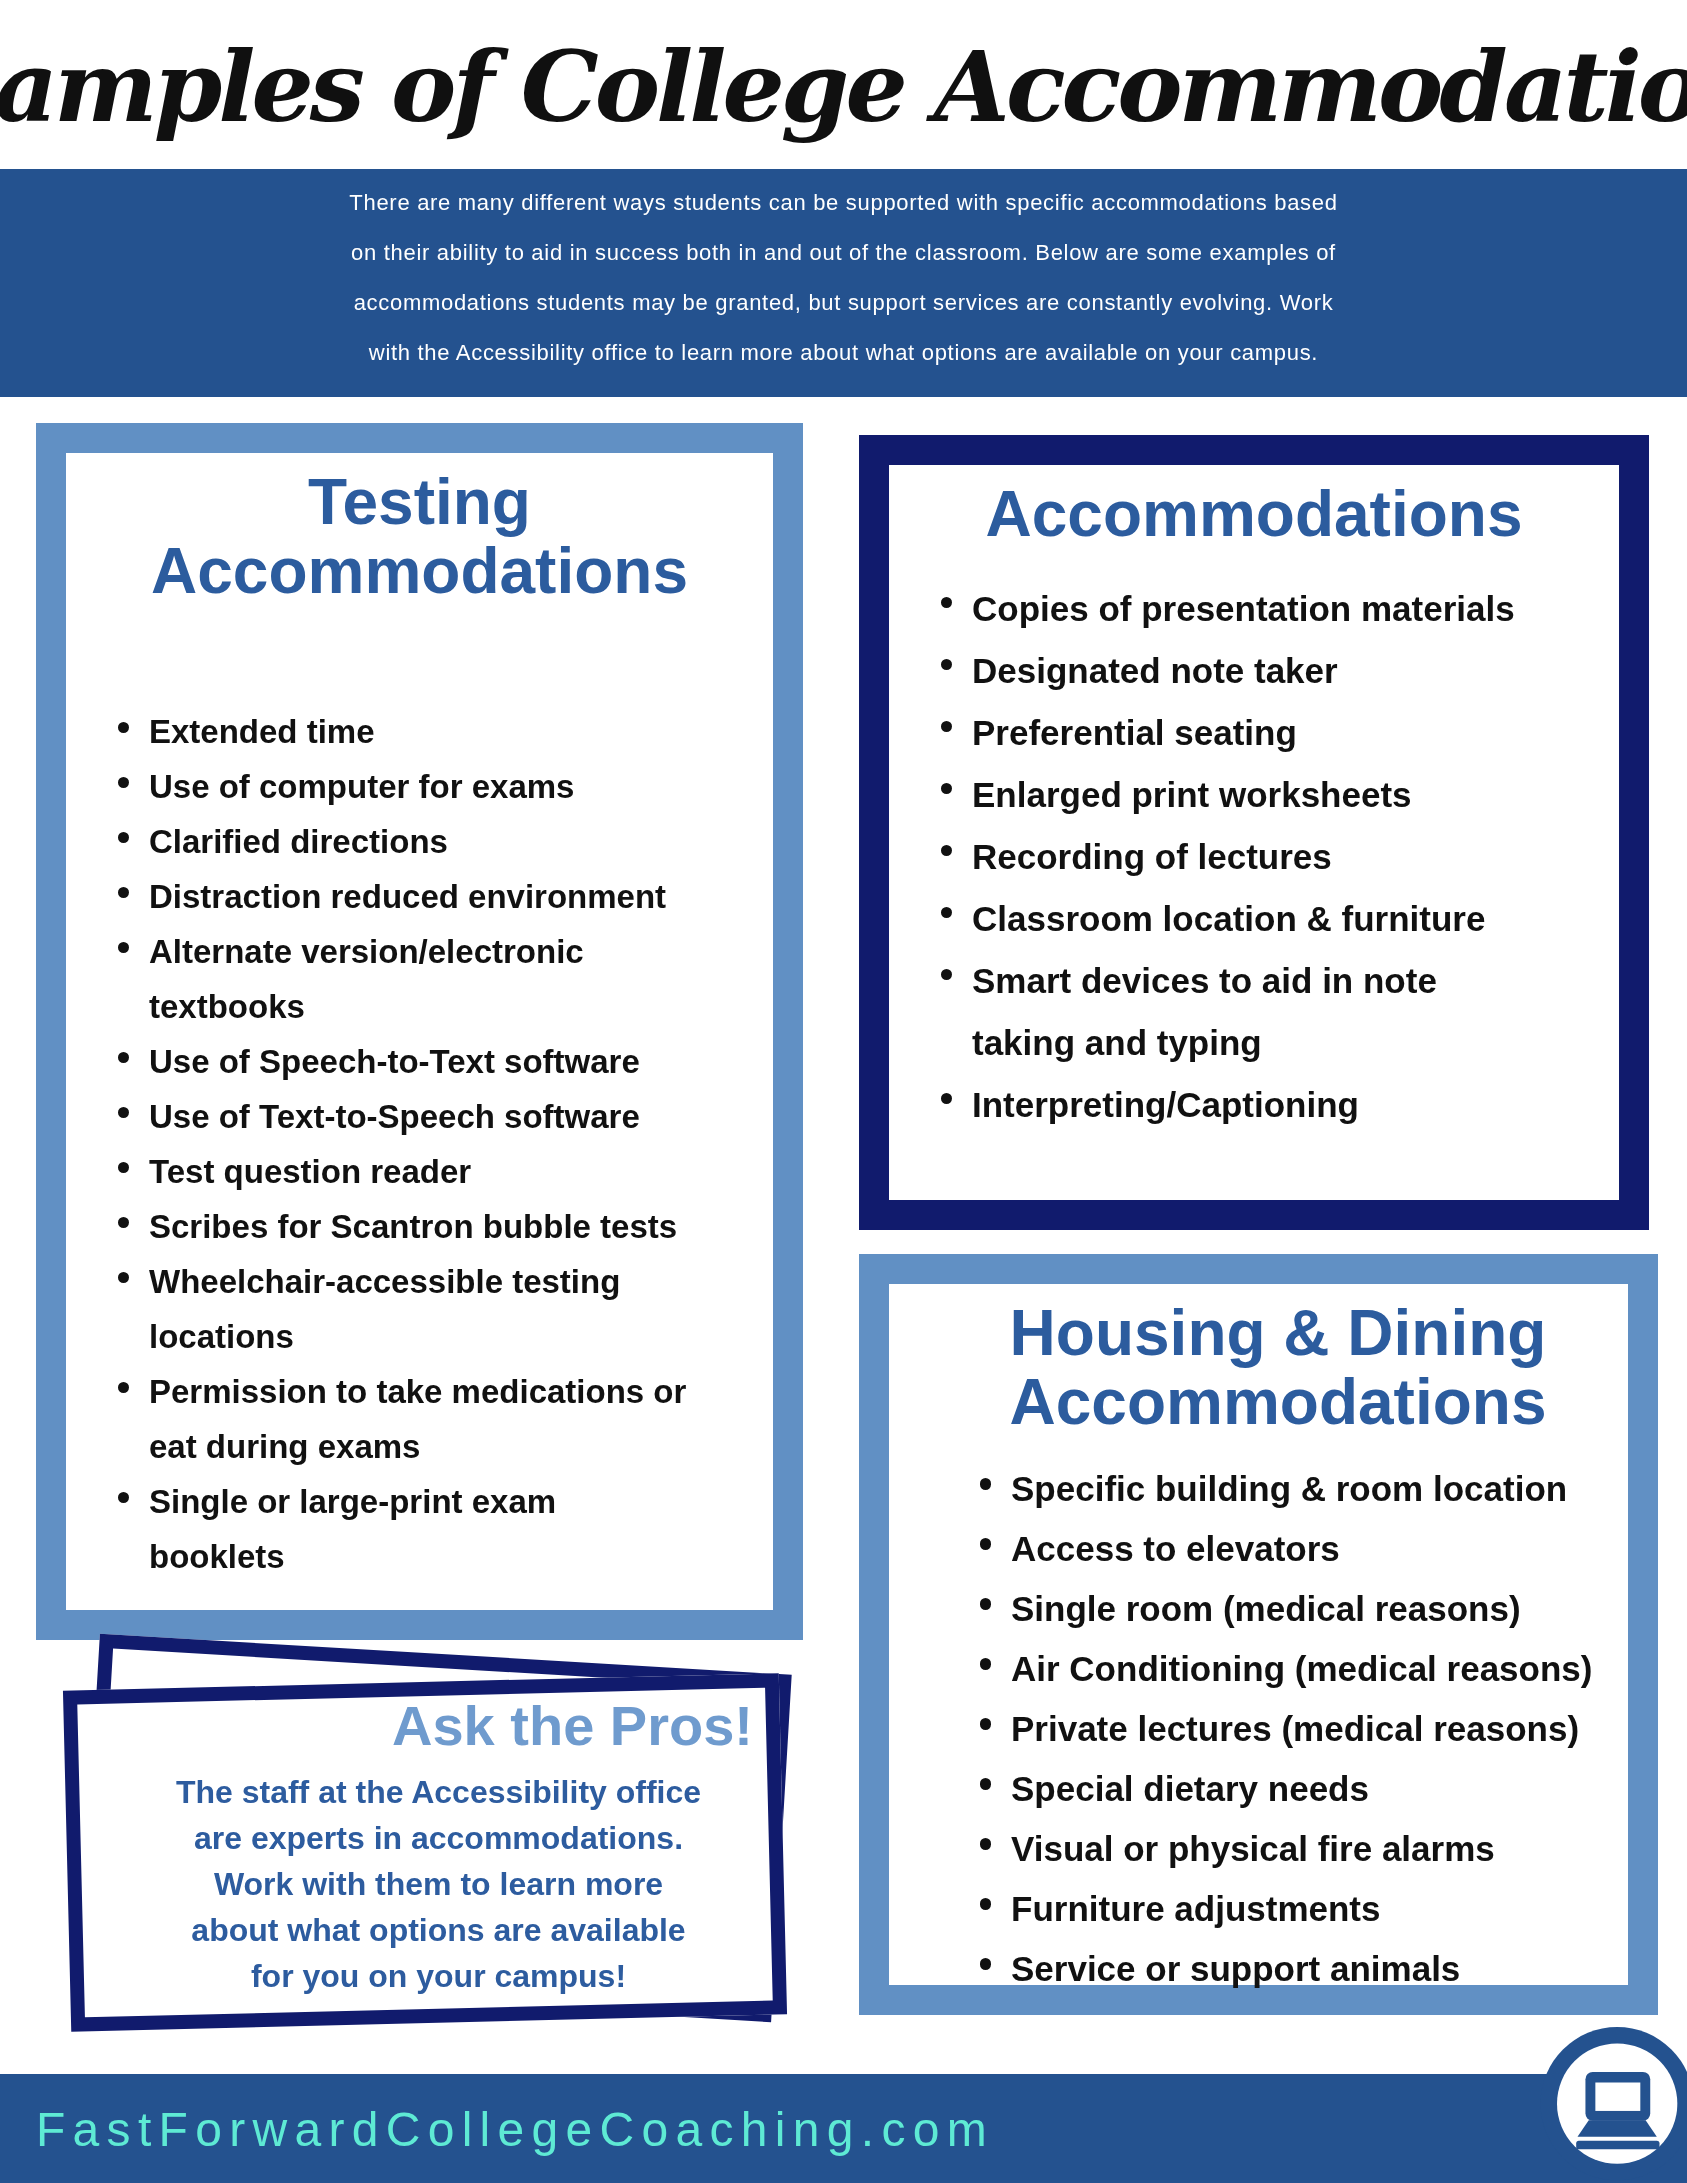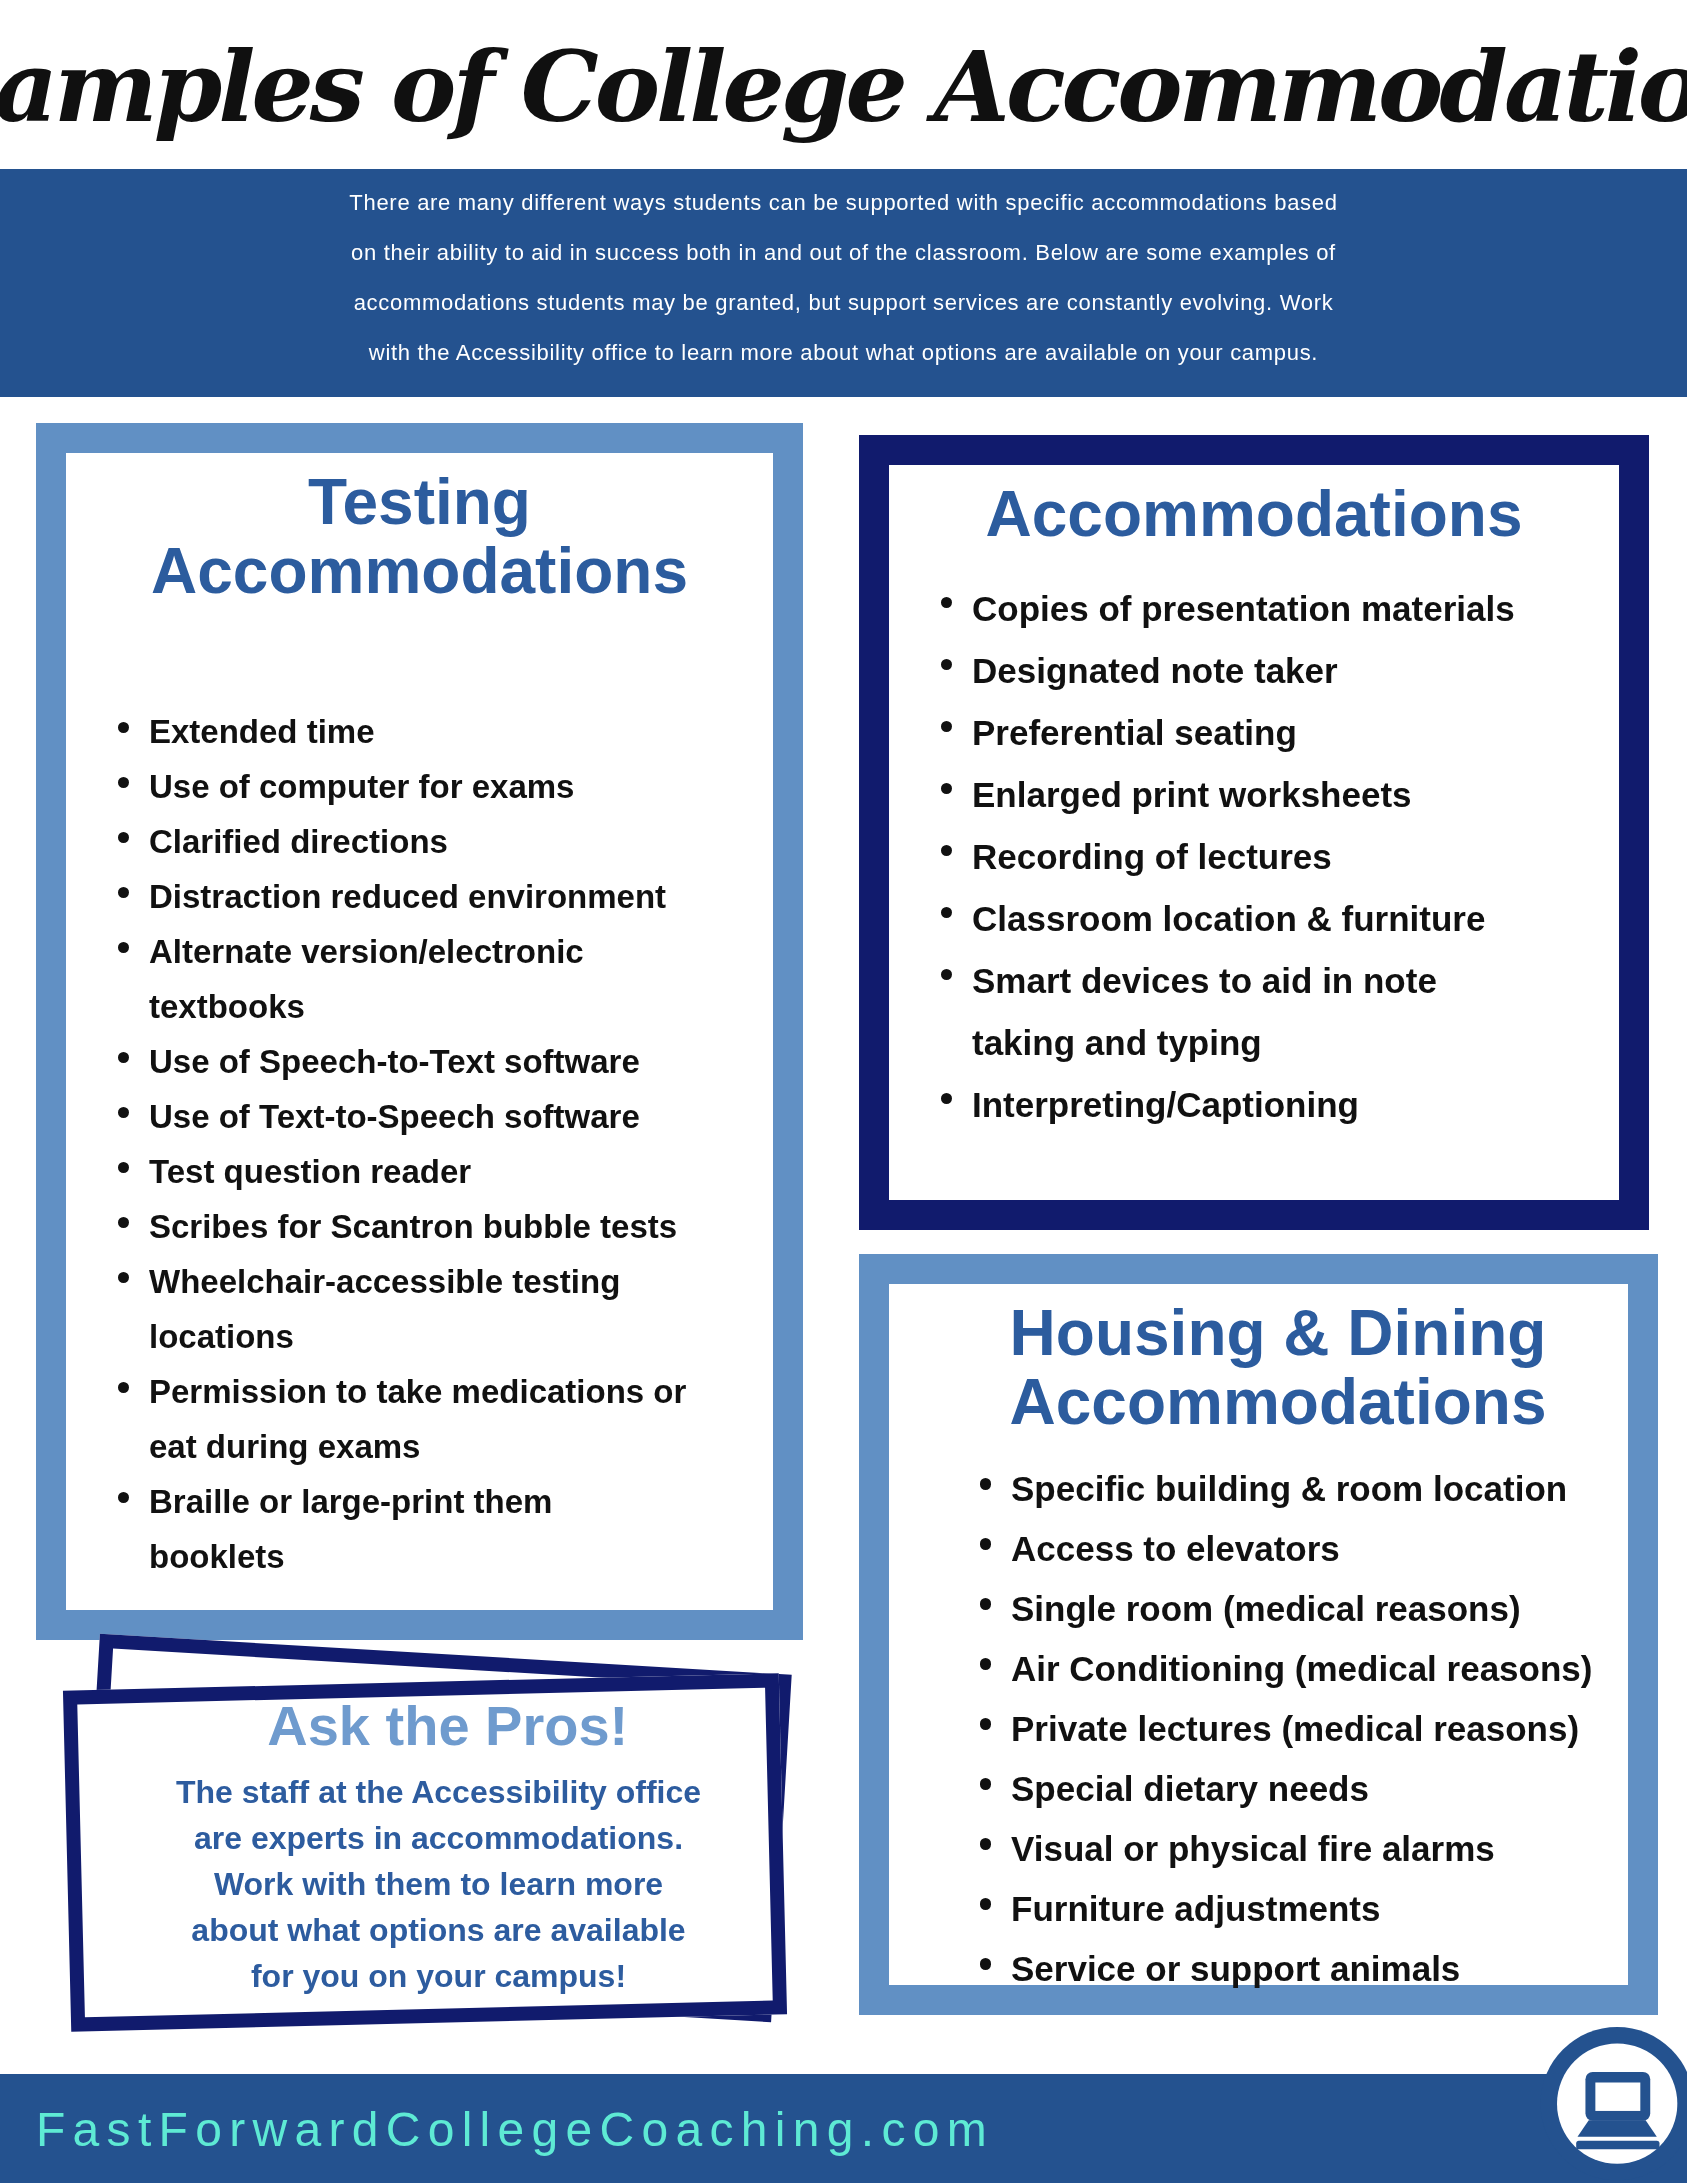--- a/index.html
+++ b/index.html
@@ -51,21 +51,21 @@
   #classroom-box ul { margin-top:29px;  font-size:35px; line-height:62px; }
   #housing-box   ul { margin-top:22.5px;  font-size:35px; line-height:60px; }
 
   
   .askpros { position:absolute; left:66px; top:1653px; width:738px; height:384px; }
   .frame { position:absolute; background:#FFFFFF; border:14.6px solid #111B6D;
            box-sizing:border-box; }
   .frame-a { left:22.5px; top:1.3px;  width:693px; height:348px; transform:rotate(3.4deg); }
   .frame-b { left:1.3px;  top:29px; width:716px; height:341px; transform:rotate(-1.4deg); }
   .askpros-content { position:absolute; left:58px; top:40px; width:629px; }
-  .askpros-title { text-align:center; margin:0 0 10.6px 18.5px; color:#6F9BCE;
+  .askpros-title { text-align:right; margin:0 0 10.6px 18.5px; color:#6F9BCE;
                    font-size:56px; font-weight:bold; }
   .askpros-lines { text-align:center; }
   .askpros-lines div { color:#2D5C9F; font-size:32px; line-height:46px;
                        font-weight:bold; }
 
   
   .footer {
     position:absolute; left:0; top:2074px; width:1687px; height:109px;
     background:#24528F;
   }
@@ -104,21 +104,21 @@
         <li>Alternate version/electronic
 textbooks</li>
         <li>Use of Speech-to-Text software</li>
         <li>Use of Text-to-Speech software</li>
         <li>Test question reader</li>
         <li>Scribes for Scantron bubble tests</li>
         <li>Wheelchair-accessible testing
 locations</li>
         <li>Permission to take medications or
 eat during exams</li>
-        <li>Braille or large-print them
+        <li>Single or large-print exam
 booklets</li>
       </ul>
   </section>
 
   <section class="box navy" id="classroom-box">
     <div class="box-title">
         <div>Accommodations</div>
       </div>
     <ul class="items">
         <li>Copies of presentation materials</li>

